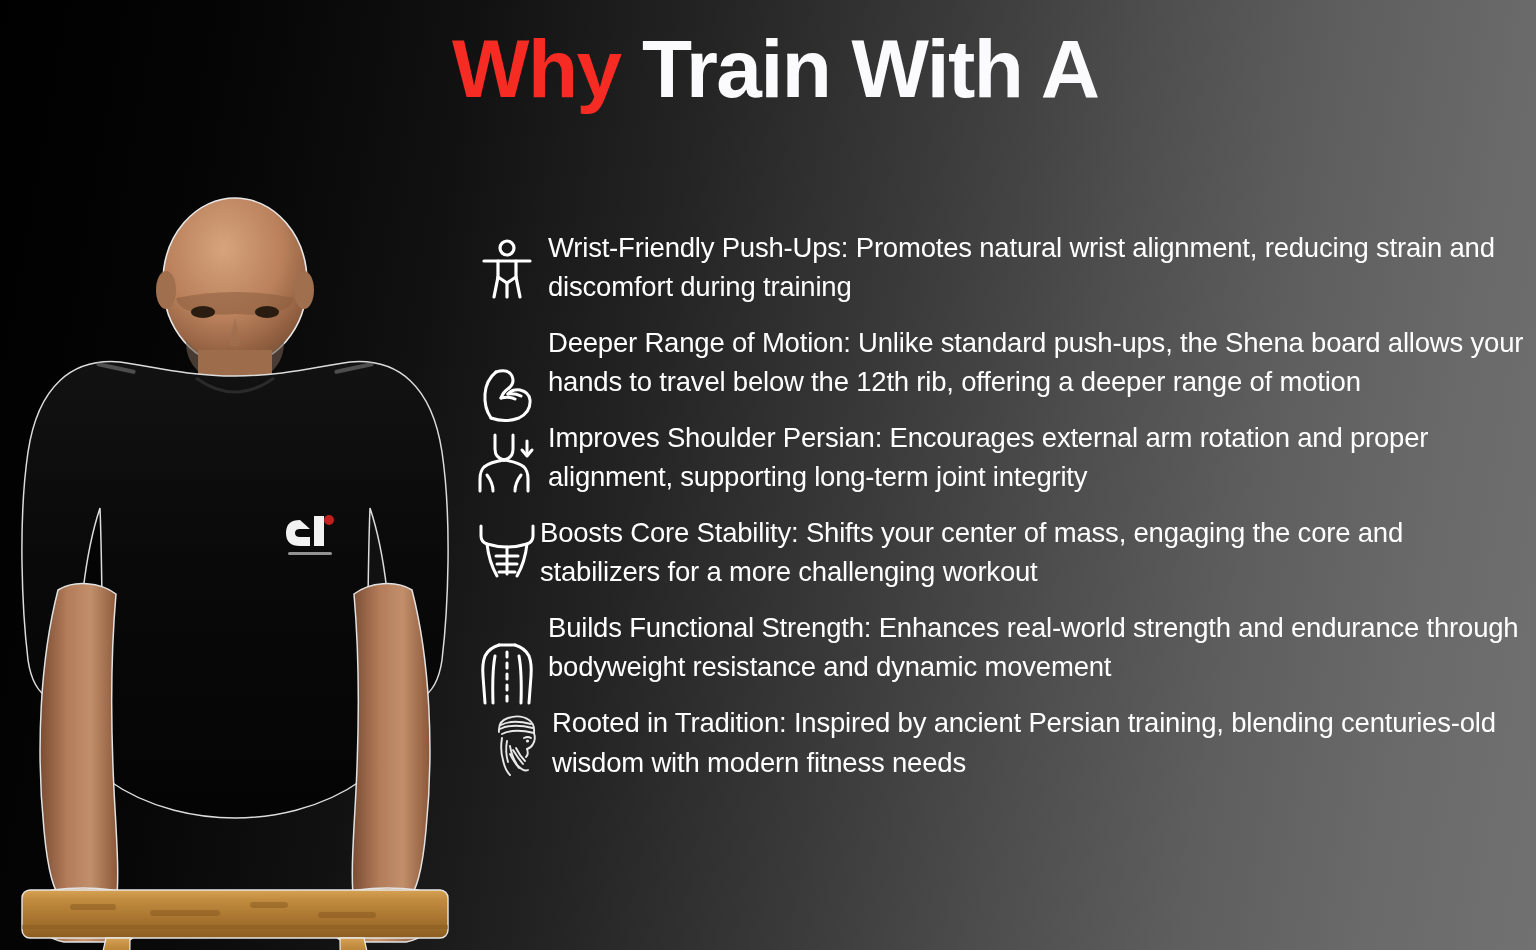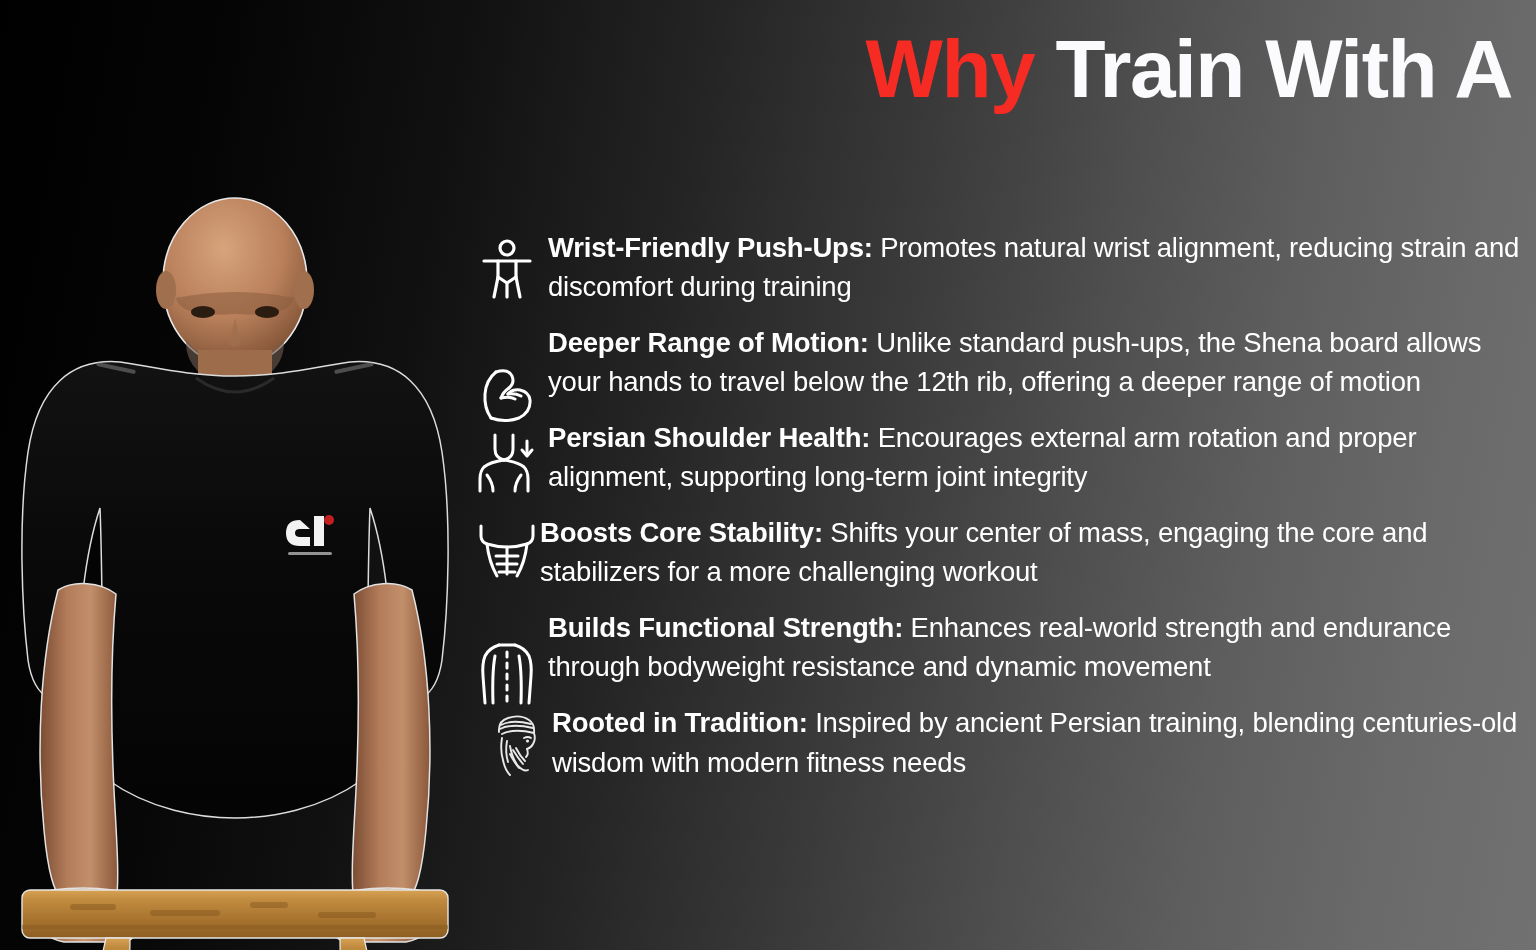--- a/index.html
+++ b/index.html
@@ -24,21 +24,20 @@
     width:470px; height:760px;
     z-index:3;
   }
   #photo-wrap svg { display:block; width:100%; height:100%; }
 
   
   #headline {
     position:absolute; left:452px; top:30px;
     width:1060px;
     z-index:5;
-    text-align:right;
   }
   .hl-line {
     font-size:82px;
     line-height:0.96;
     font-weight:bold;
     letter-spacing:-1.5px;
     color:#fbfbfd;
     white-space:nowrap;
   }
   .hl-red { color:#f52b24; }
@@ -61,21 +60,21 @@
     width:62px; height:72px;
     display:flex; align-items:center; justify-content:center;
   }
   .b-icon svg { display:block; }
   .b-text {
     font-size:27.5px;
     line-height:1.42;
     color:#ffffff;
     letter-spacing:-0.2px;
   }
-  .b-text b { font-weight:bold; }
+  .b-text b { font-weight:normal; }
 
   
   .bullet.i1 .b-icon { top:6px; }
   .bullet.i2 .b-icon { top:36px; }
   .bullet.i3 .b-icon { top:8px; }
   .bullet.i4 .b-icon { top:30px; }
   .bullet.i5 .b-icon { top:2px; }
   .bullet.i6 .b-icon { top:6px; left:14px; }
 
   .bullet.i5 { padding-left:70px; }
@@ -262,21 +261,21 @@
           <path d="M17 4 L17 18 Q17 27 26 29"></path>
           <path d="M35 4 L35 18 Q35 27 26 29"></path>
           <path d="M26 29 Q12 31 6 36 Q2 40 2 48 L2 60"></path>
           <path d="M26 29 Q40 31 46 36 Q50 40 50 48 L50 60"></path>
           <path d="M9 44 Q15 52 15 60"></path>
           <path d="M43 44 Q37 52 37 60"></path>
           <path d="M49 10 L49 24"></path>
           <path d="M44 19 L49 25 L54 19"></path>
         </svg>
       </span>
-      <div class="b-text"><b>Persian Shoulder Health:</b><span> Encourages external arm rotation and proper alignment, supporting long-term joint integrity</span></div>
+      <div class="b-text"><b>Improves Shoulder Persian:</b><span> Encourages external arm rotation and proper alignment, supporting long-term joint integrity</span></div>
     </div>
 
     <div class="bullet i5">
       <span class="b-icon">
         <svg width="60" height="58" viewBox="0 0 60 58" fill="none" stroke="#ffffff" stroke-width="3" stroke-linecap="round" stroke-linejoin="round">
           <path d="M4 4 L4 14 Q4 20 10 22 Q20 25 30 25 Q40 25 50 22 Q56 20 56 14 L56 4"></path>
           <path d="M10 22 Q12 40 20 54"></path>
           <path d="M50 22 Q48 40 40 54"></path>
           <path d="M30 25 L30 52"></path>
           <path d="M19 34 L41 34"></path>

